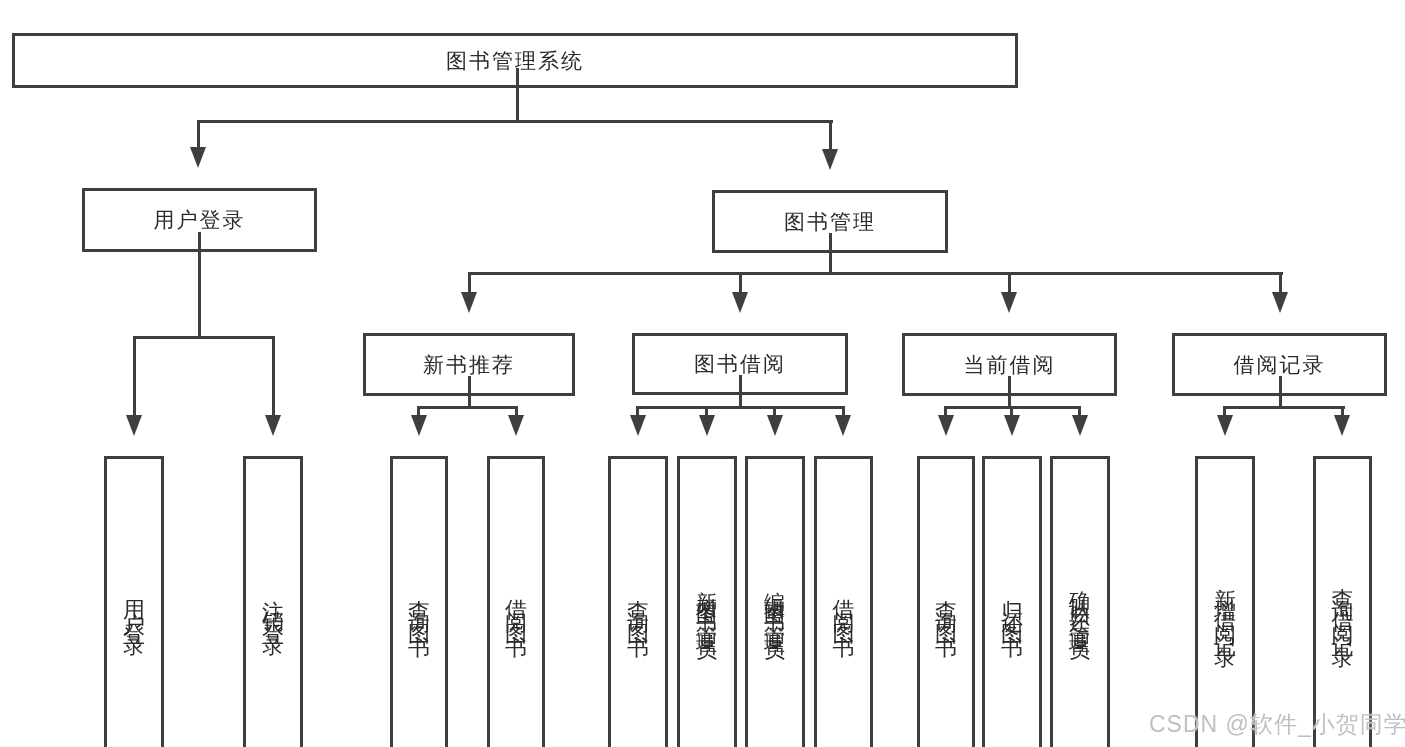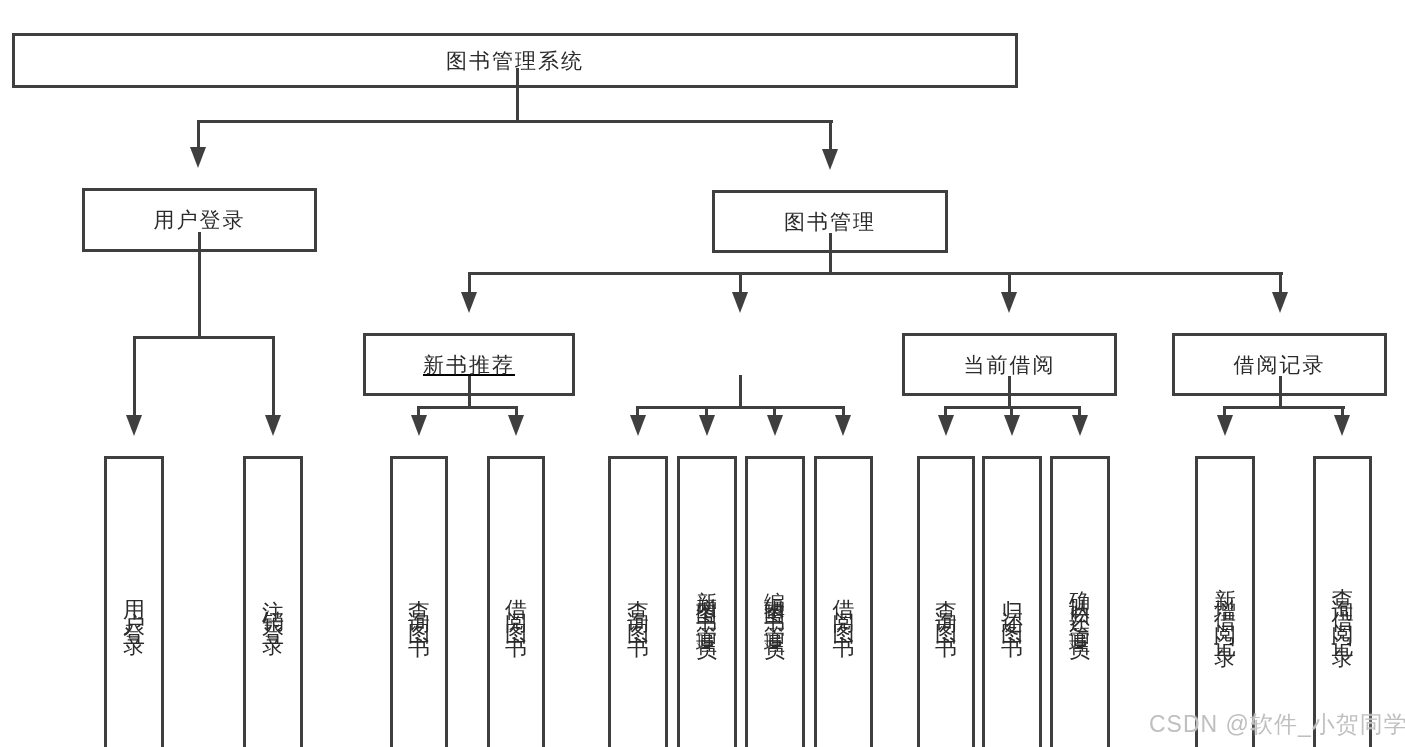--- a/index.html
+++ b/index.html
@@ -86,22 +86,25 @@
   <div class="hline" style="left:468px;top:272px;width:815px;"></div>
   <div class="vline" style="left:468px;top:272px;height:20px;"></div>
   <div class="vline" style="left:739px;top:272px;height:20px;"></div>
   <div class="vline" style="left:1008px;top:272px;height:20px;"></div>
   <div class="vline" style="left:1279px;top:272px;height:20px;"></div>
   <div class="arrow" style="left:461px;top:292px;"></div>
   <div class="arrow" style="left:732px;top:292px;"></div>
   <div class="arrow" style="left:1001px;top:292px;"></div>
   <div class="arrow" style="left:1272px;top:292px;"></div>
 
-  <div class="box" style="left:363px;top:313px;width:212px;height:63px;text-decoration:underline;">
+  <div class="box" style="left:363px;top:313px;width:212px;height:63px;">
     <span class="hl">新书推荐</span>
+  </div>
+  <div class="box" style="left:632px;top:313px;width:216px;height:62px;">
+    <span class="hl">图书借阅</span>
   </div>
   <div class="box" style="left:1172px;top:313px;width:215px;height:63px;">
     <span class="hl">借阅记录</span>
   </div>
   <div class="box" style="left:902px;top:313px;width:215px;height:63px;">
     <span class="hl">当前借阅</span>
   </div>
 
   <div class="vline" style="left:468px;top:376px;height:32px;"></div>
   <div class="vline" style="left:739px;top:375px;height:33px;"></div>

